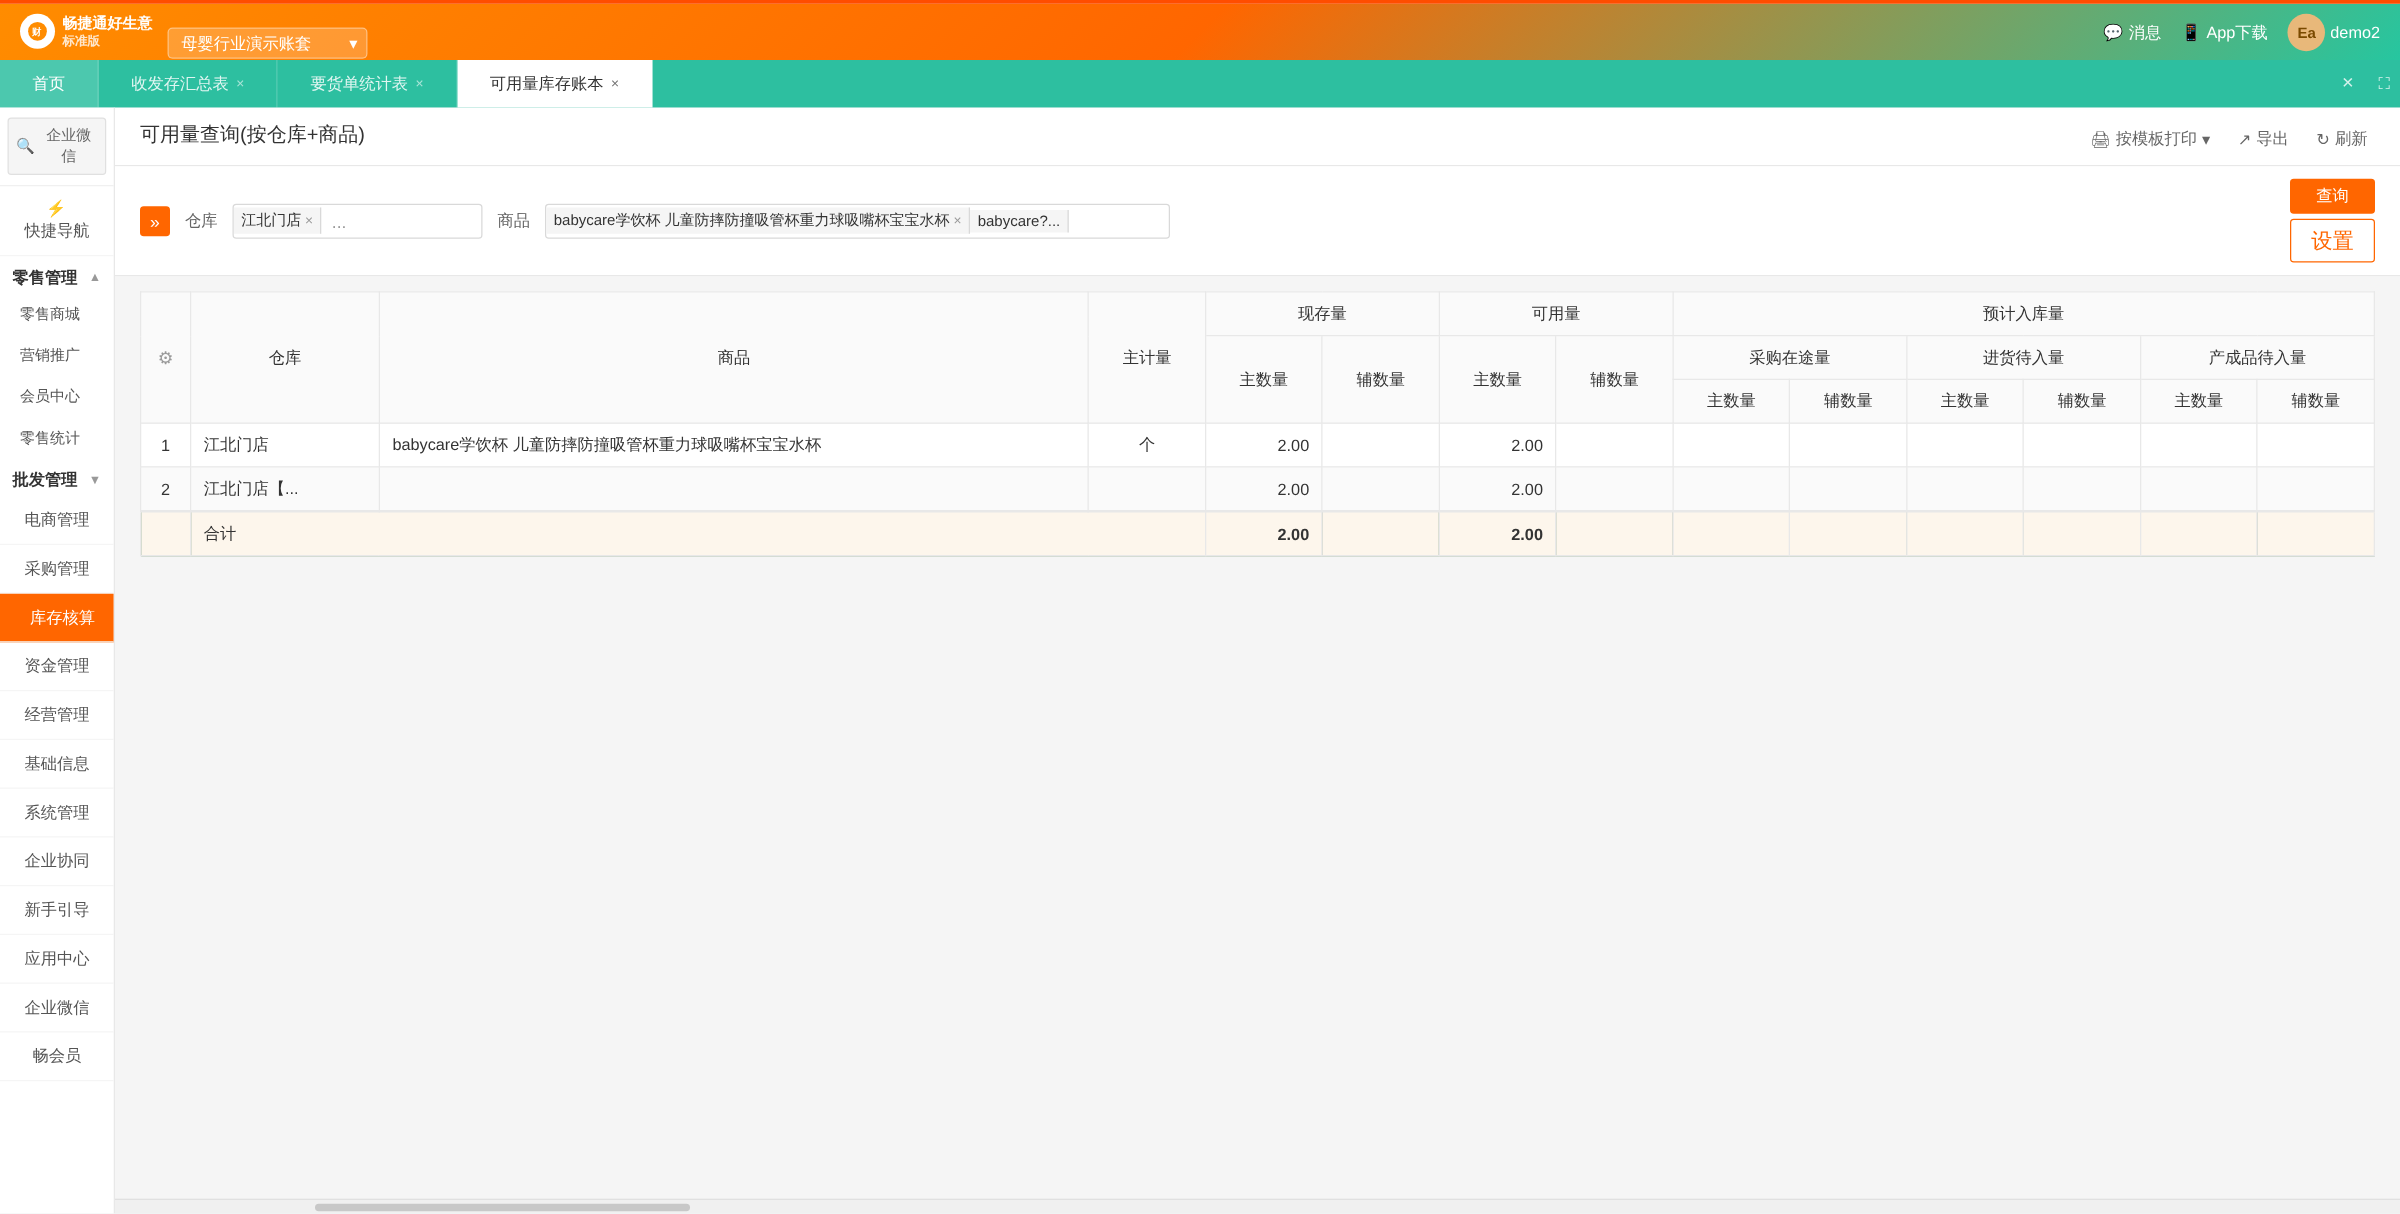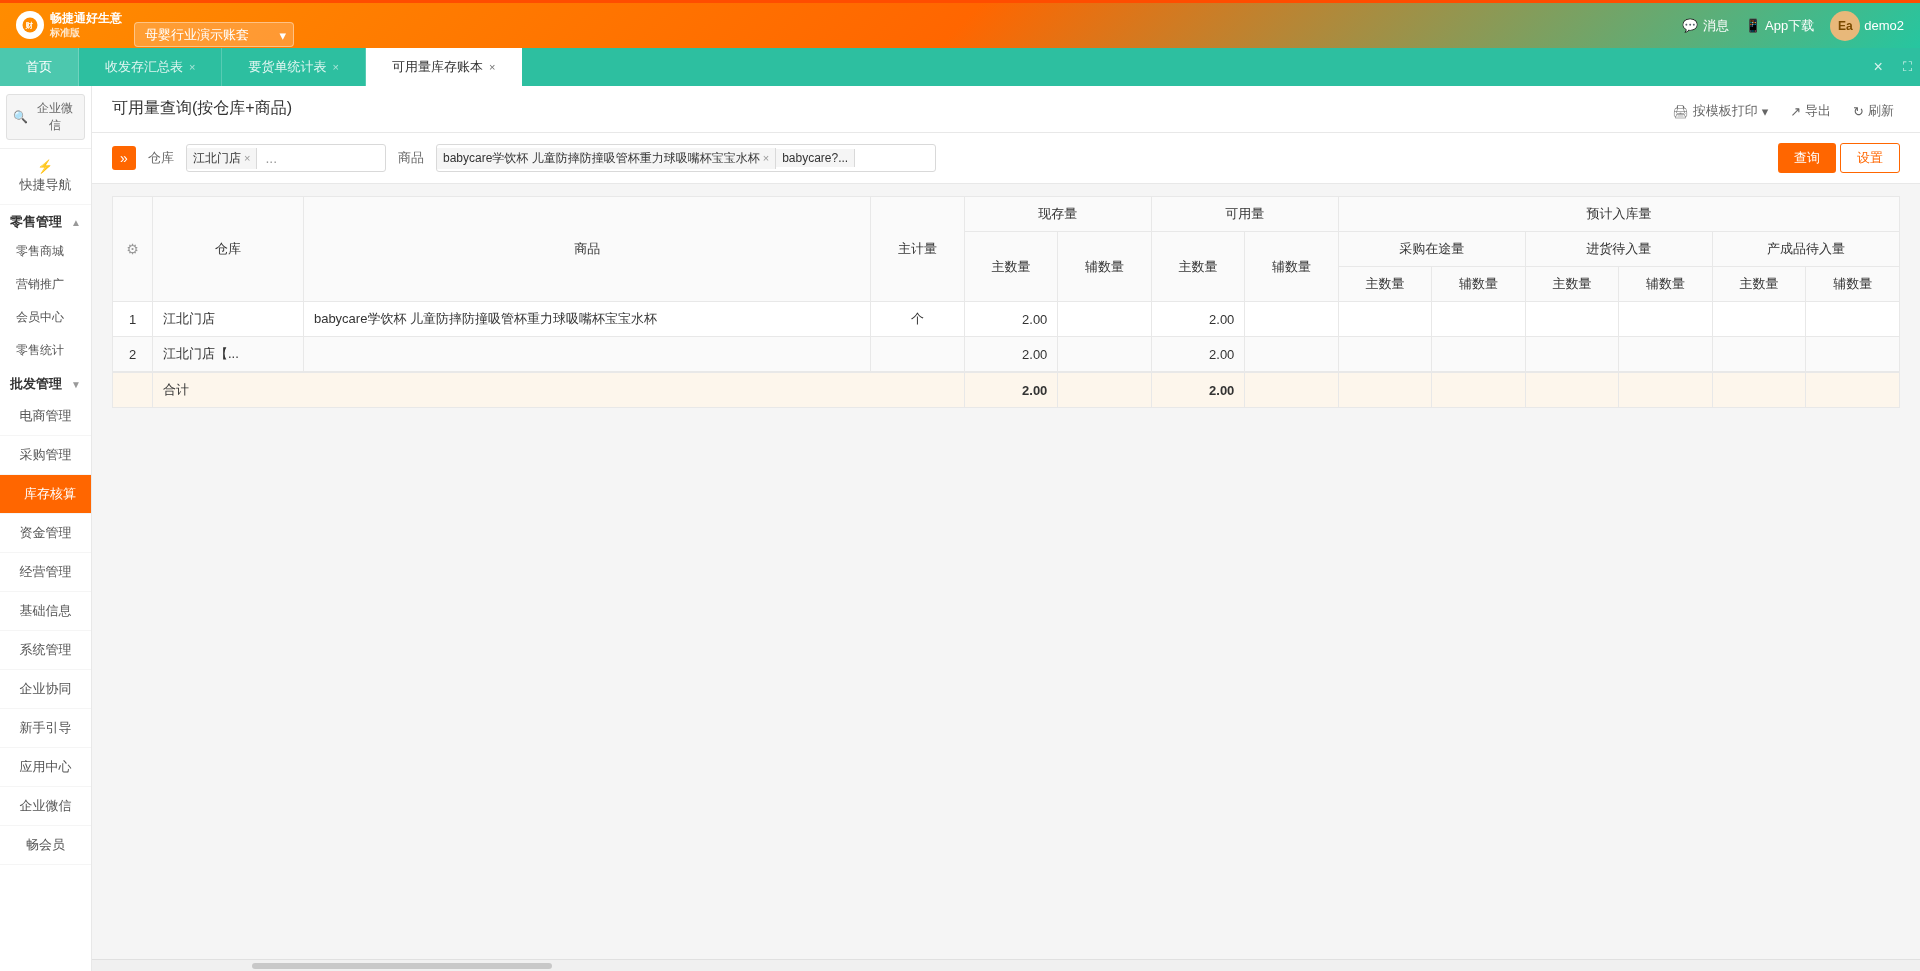--- a/index.html
+++ b/index.html
@@ -236,21 +236,21 @@
       padding: 5px 16px;
       font-size: 13px;
       cursor: pointer;
     }
     .btn-setting {
       background: white;
       color: #ff6600;
       border: 1px solid #ff6600;
       border-radius: 3px;
       padding: 5px 16px;
-      font-size: 13px;
+      font-size: 17px;
       cursor: pointer;
     }
 
     
     .table-area {
       flex: 1;
       overflow-y: auto;
       padding: 12px 20px;
       background: #f5f5f5;
     }
@@ -488,21 +488,21 @@
       <span class="filter-label">商品</span>
       <div class="filter-product-wrap">
         <div class="filter-tag">
           <span>babycare学饮杯 儿童防摔防撞吸管杯重力球吸嘴杯宝宝水杯</span>
           <span class="tag-close">×</span>
         </div>
         <div class="filter-tag">
           <span>babycare?...</span>
         </div>
       </div>
-      <div style="display:flex; flex-direction:row; gap:4px; margin-left:auto;">
+      <div style="display:flex; flex-direction:column; gap:4px; margin-left:auto;">
         <button class="btn-query">查询</button>
         <button class="btn-setting">设置</button>
       </div>
     </div>
 
     <div class="table-area">
       <table class="data-table">
         <thead>
           <tr>
             <th rowspan="3" class="col-settings">

